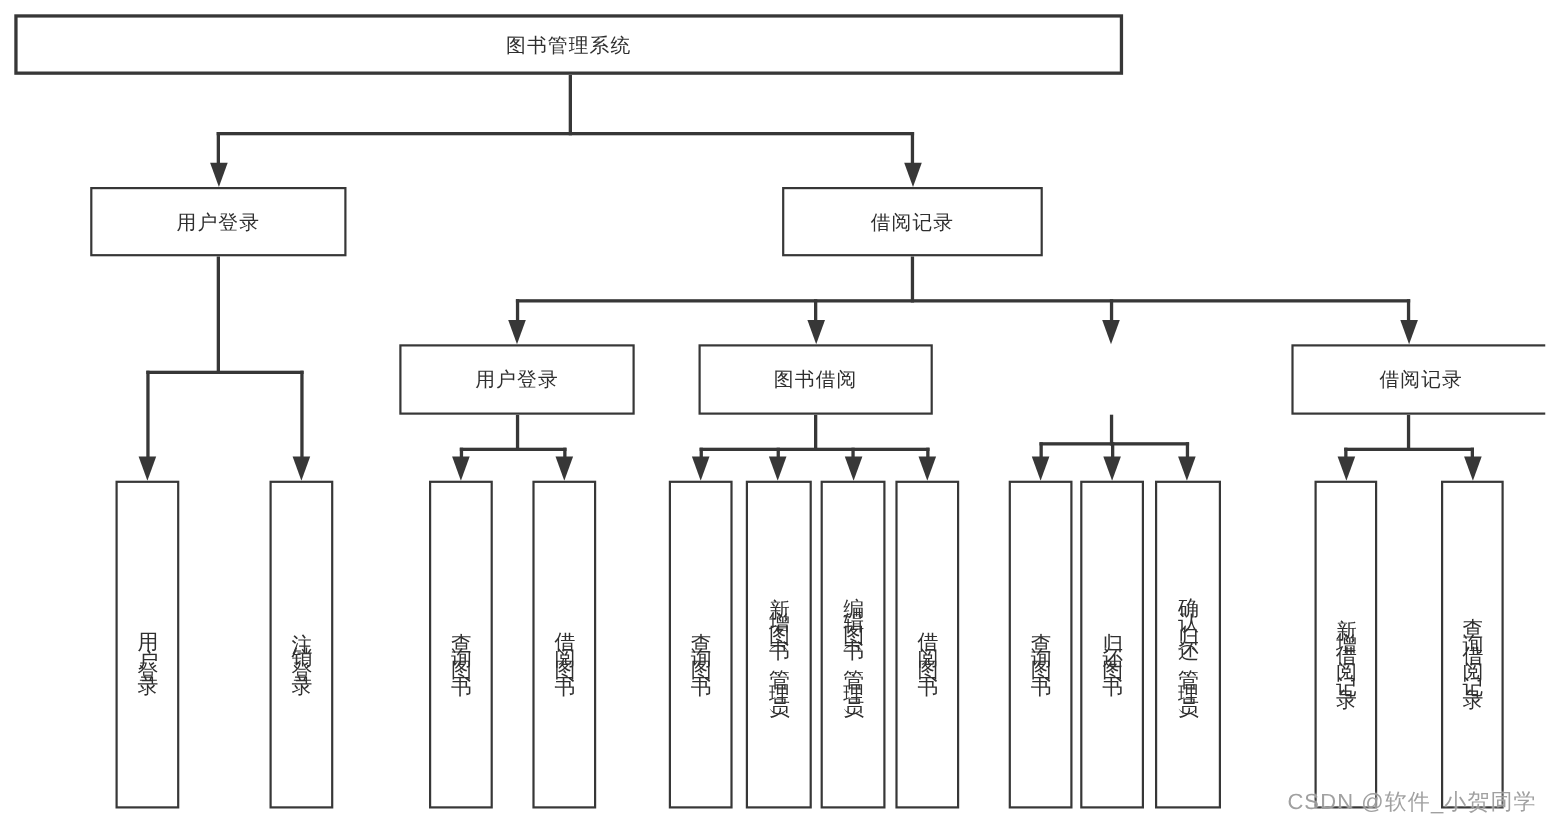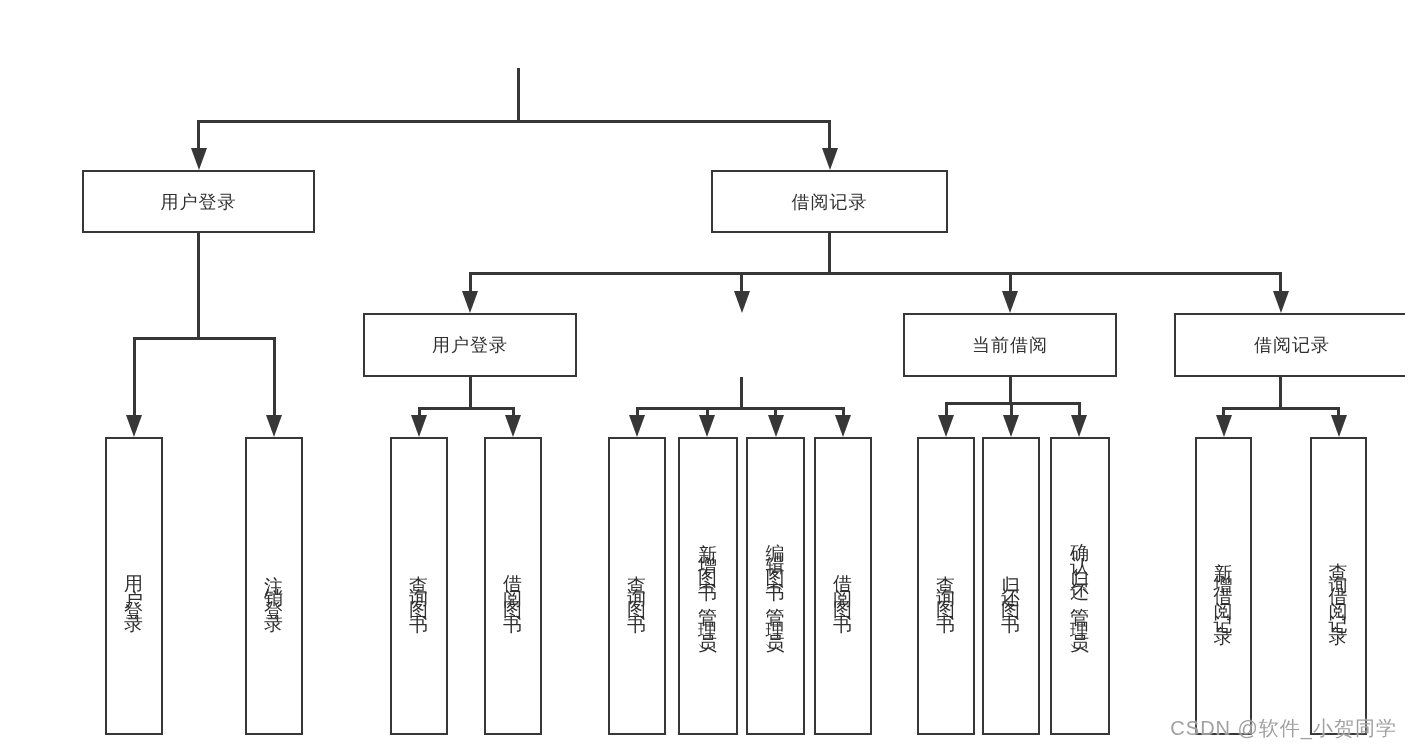--- a/index.html
+++ b/index.html
@@ -64,33 +64,36 @@
     z-index:5;
     letter-spacing:1px;
     text-shadow:0 0 2px #ffffff;
   }
 </style>
 </head>
 <body>
 
 <div class="canvas">
 
+  <div class="node root">
+    <span>图书管理系统</span>
+  </div>
 
   <div class="node lvl2-a">
     <span>用户登录</span>
   </div>
   <div class="node lvl2-b">
     <span>借阅记录</span>
   </div>
 
   <div class="node lvl3-a">
     <span>用户登录</span>
   </div>
-  <div class="node lvl3-c">
-    <span>当前借阅</span>
+  <div class="node lvl3-b">
+    <span>图书借阅</span>
   </div>
   <div class="node lvl3-d">
     <span>借阅记录</span>
   </div>
 
   <div class="node leaf" style="left:105px">
     <span class="vtext">用户登录</span>
   </div>
   <div class="node leaf" style="left:245px">
     <span class="vtext">注销登录</span>

